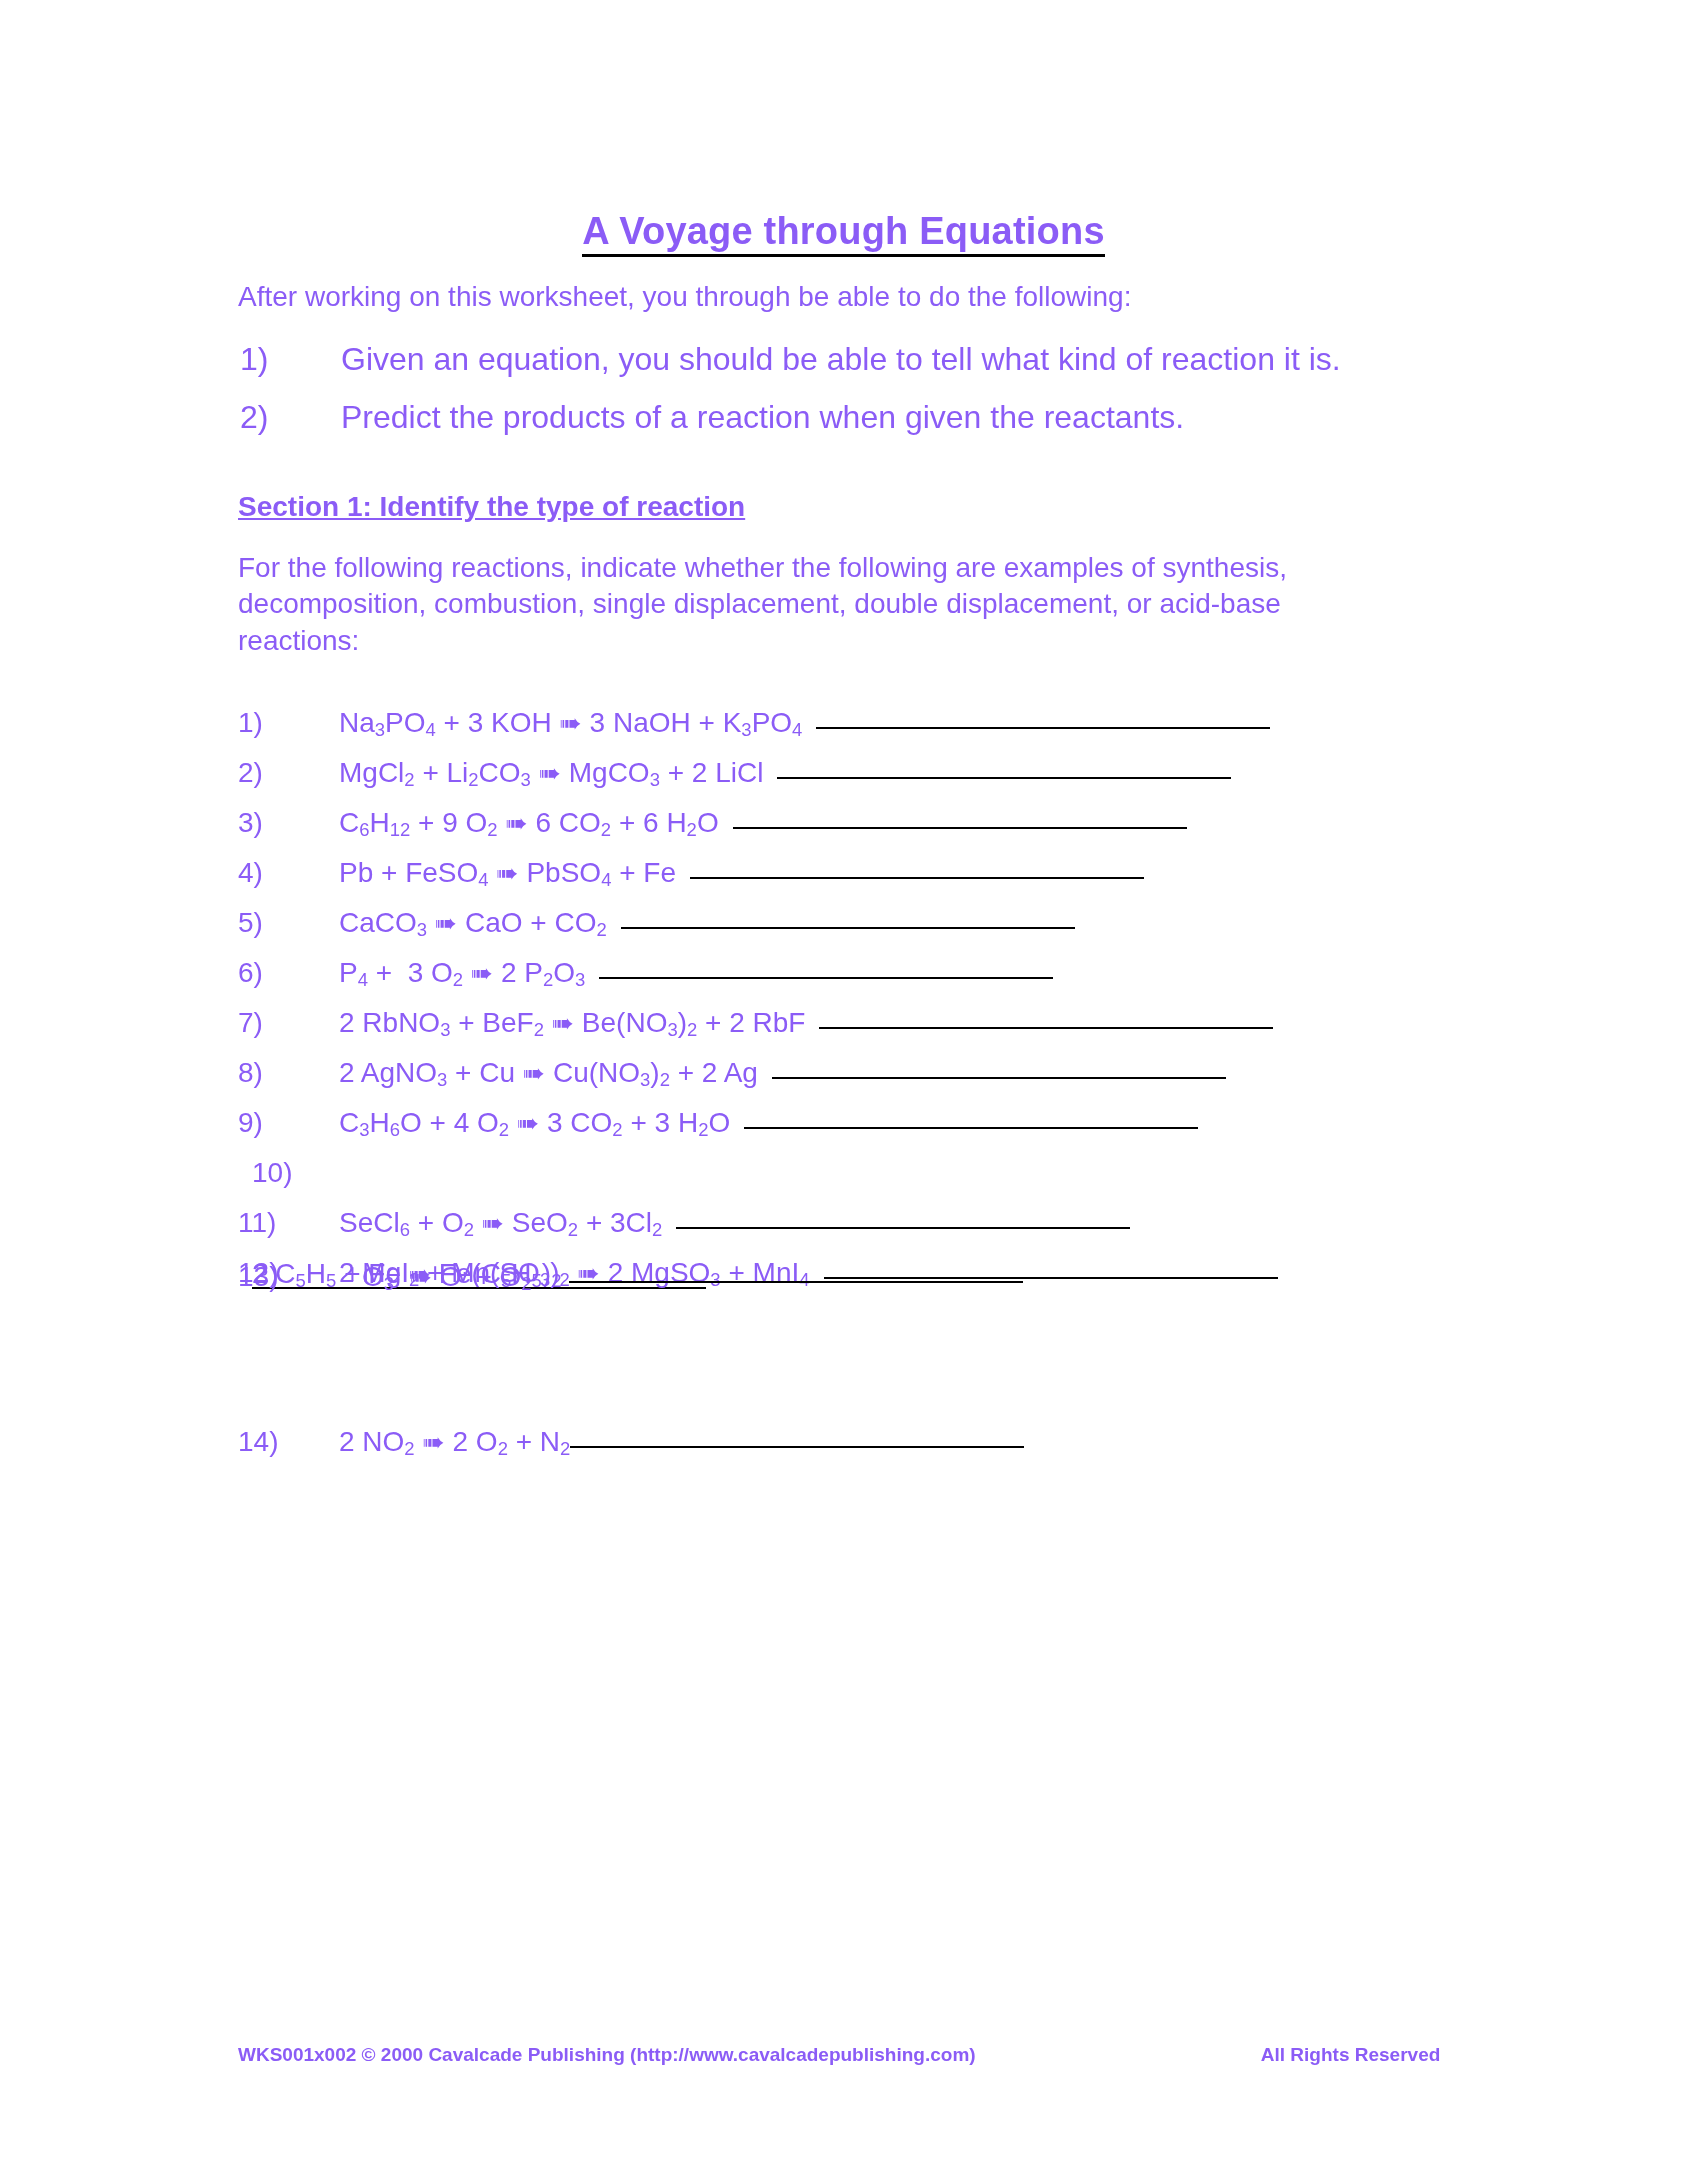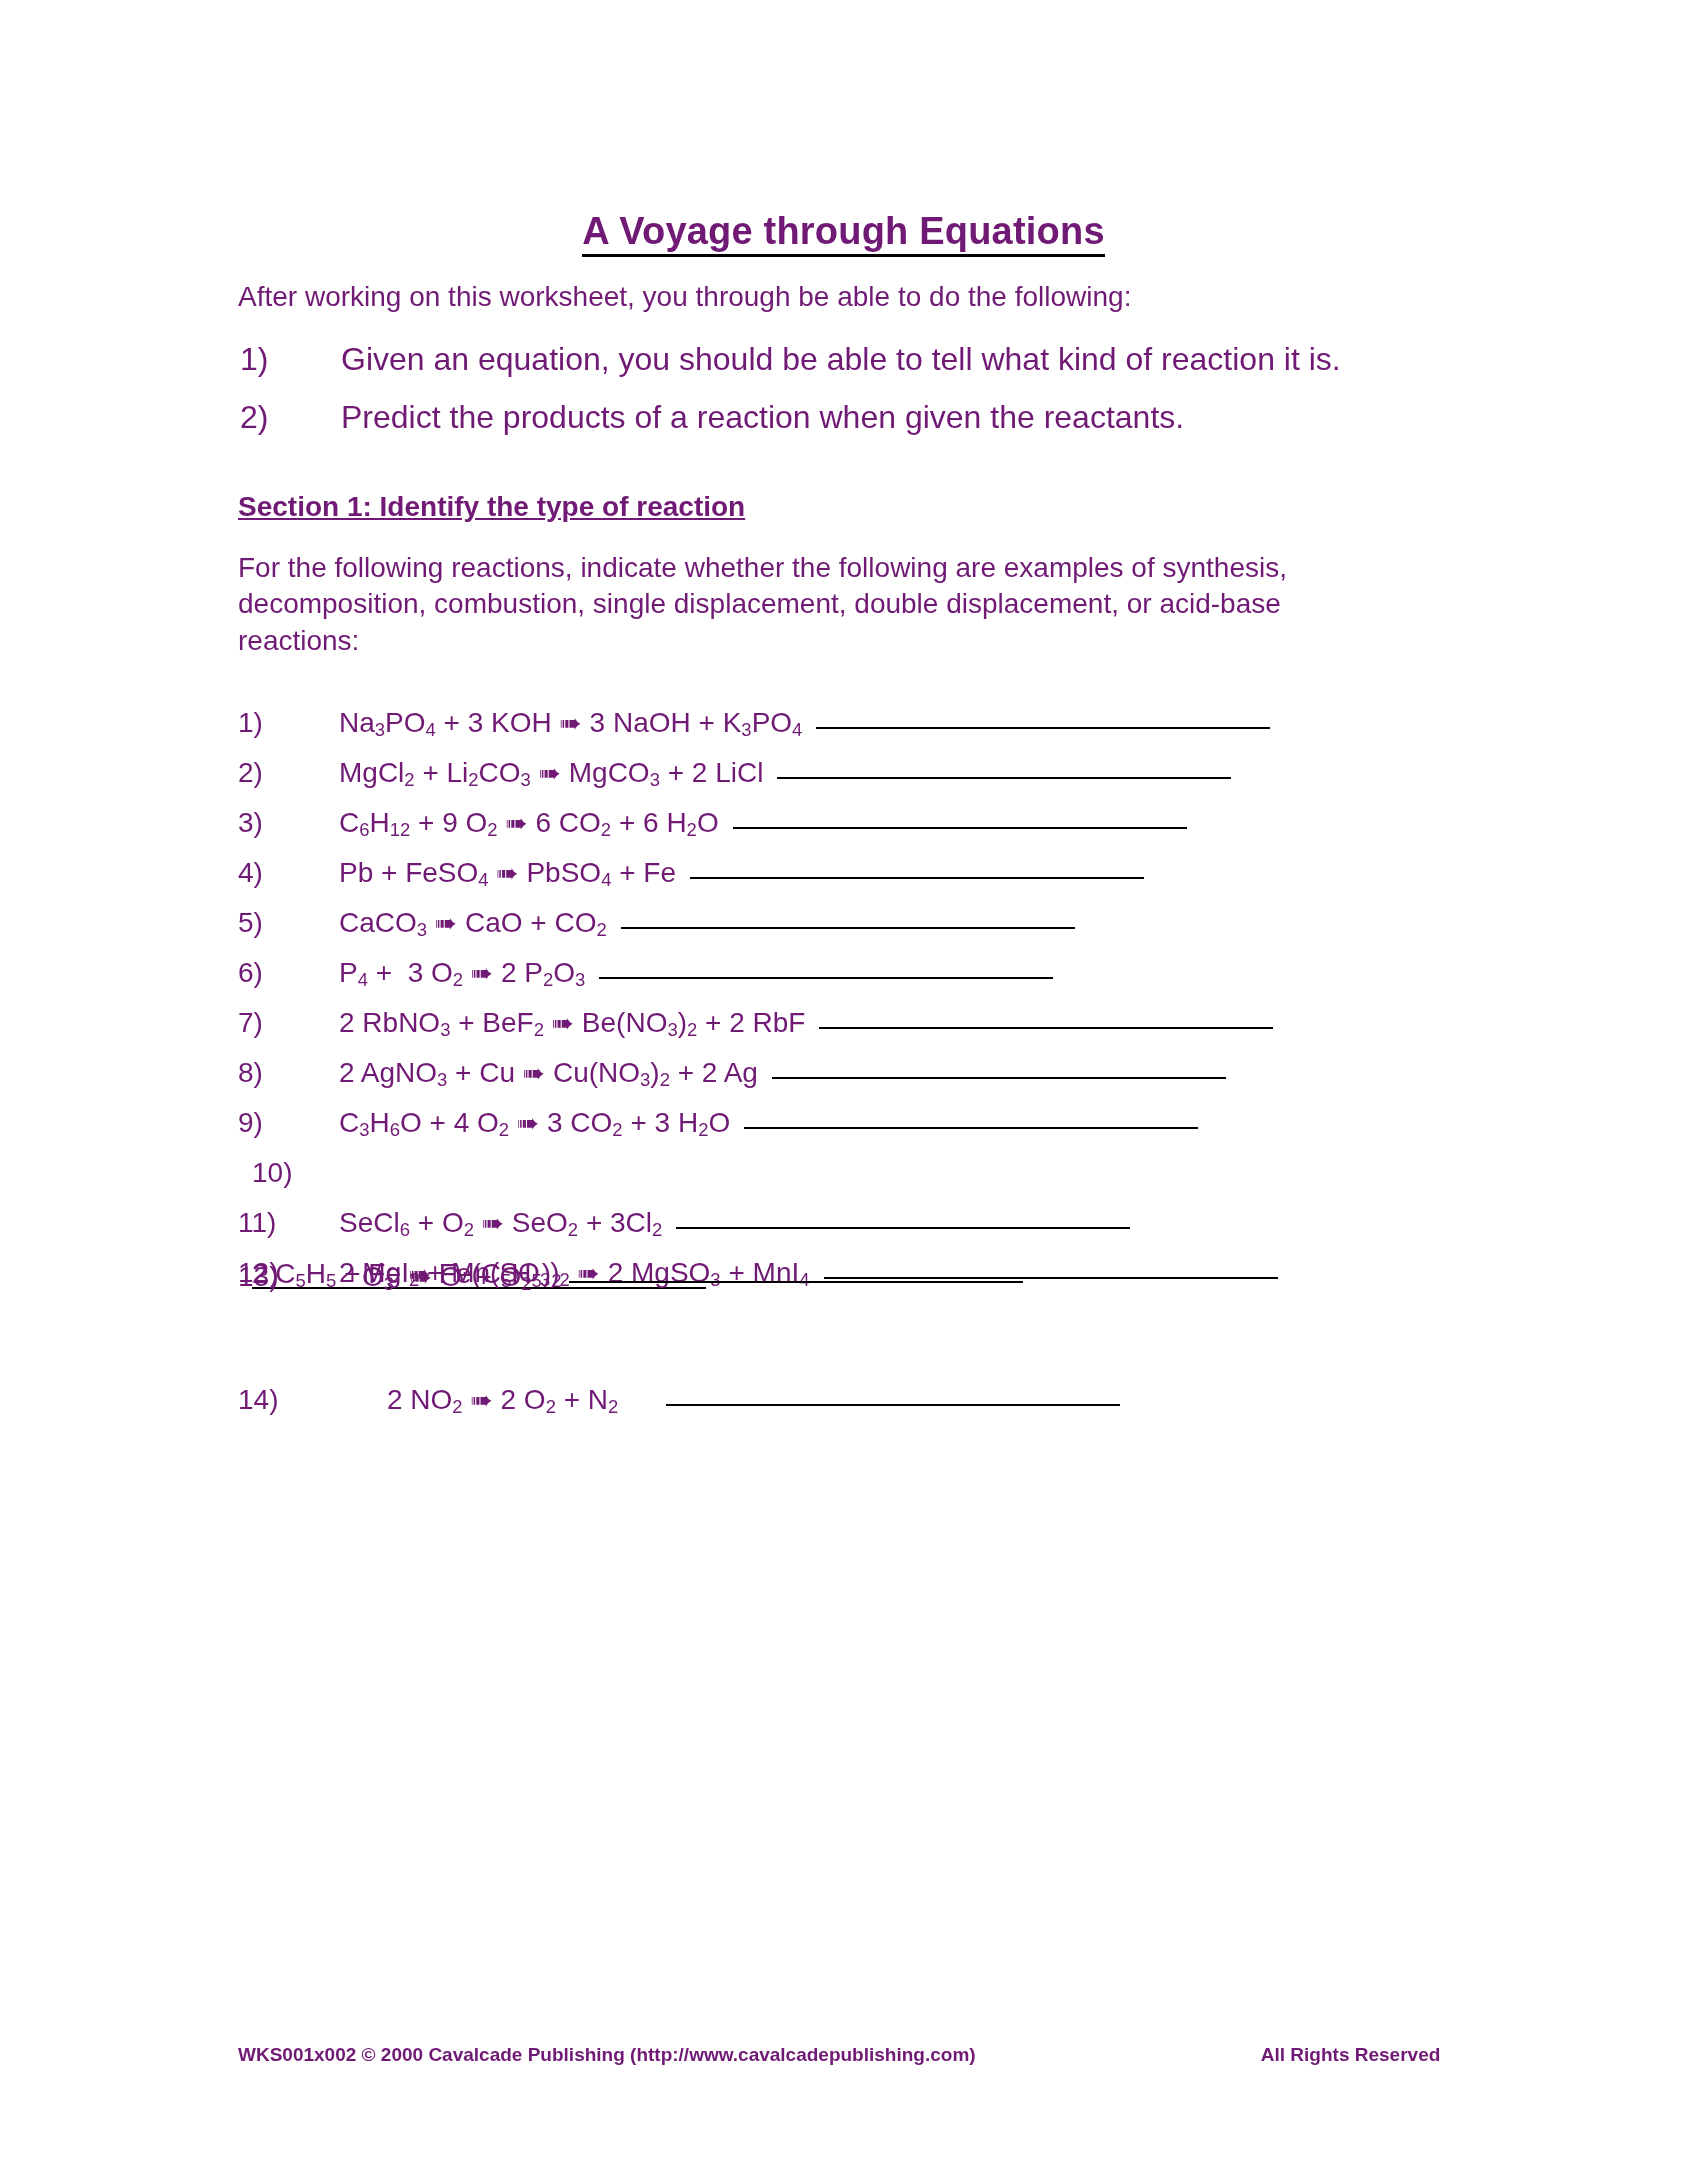--- a/index.html
+++ b/index.html
@@ -6,21 +6,21 @@
     margin: 0;
     padding: 0;
     background: #ffffff;
   }
   .page {
     position: relative;
     width: 1687px;
     height: 2184px;
     background: #ffffff;
     font-family: "Liberation Sans", sans-serif;
-    color: #701a75;
+    color: #8b5cf6;
     box-sizing: border-box;
     overflow: hidden;
   }
 
   
   .doc-title {
     position: absolute;
     left: 0;
     right: 0;
     top: 185px;
@@ -213,21 +213,21 @@
       <div class="eq-row" style="top: 1257px;">
         <span class="eq-num">12)</span>
         <span class="eq-text">2 MgI<sub>2</sub> + Mn(SO<sub>3</sub>)<sub>2</sub> <span class="arrow">➠</span> 2 MgSO<sub>3</sub> + MnI<sub>4</sub></span>
         <span class="eq-blank" style="width: 454px; margin-left: 14px;"></span>
       </div>
       <div class="eq-row" style="top: 1261px; gap: 23px;">
         <span class="eq-num">13)</span>
         <span class="eq-text">O<sub>3</sub> &nbsp;<span class="arrow">➠</span> O<span class="radical">·</span> + O<sub>2</sub></span>
         <span class="eq-blank" style="width: 454px; margin-left: 14px;"></span>
       </div>
-      <div class="eq-row" style="top: 1384px; gap: 48px;">
+      <div class="eq-row" style="top: 1426px;">
         <span class="eq-num">14)</span>
         <span class="eq-text">2 NO<sub>2</sub> <span class="arrow">➠</span> 2 O<sub>2</sub> + N<sub>2</sub></span>
         <span class="eq-blank" style="width: 454px; margin-left: 0px;"></span>
       </div>
     </div>
 
   <div class="footer">
     <span class="footer-left">WKS001x002 © 2000 Cavalcade Publishing (http://www.cavalcadepublishing.com)</span>
     <span class="footer-right">All Rights Reserved</span>
   </div>

